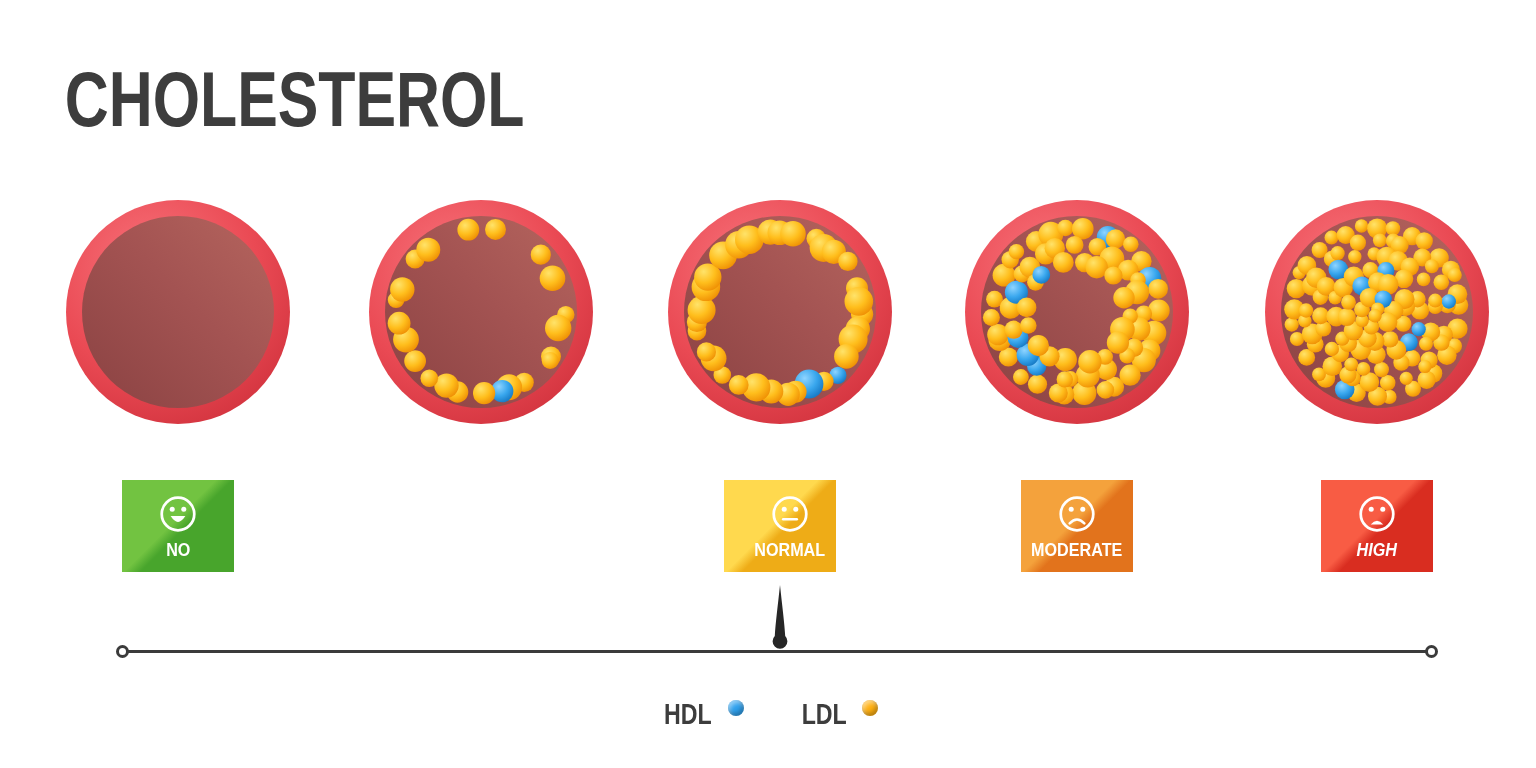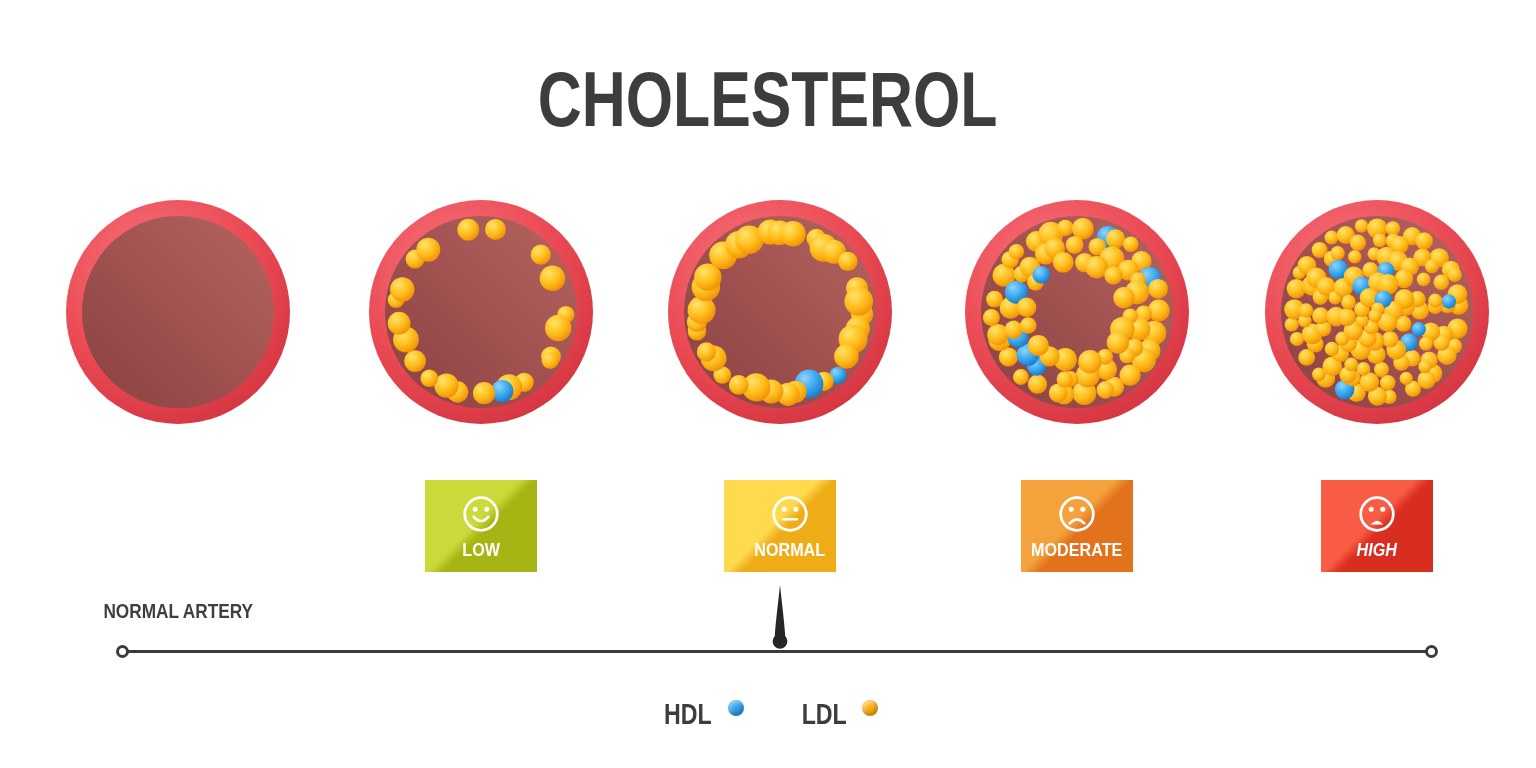--- a/index.html
+++ b/index.html
@@ -2,21 +2,21 @@
 <html><head>
 <meta charset="utf-8">
 <style>
   * { margin:0; padding:0; box-sizing:border-box; }
   html,body { background:#fff; }
   body { font-family:"Liberation Sans", sans-serif; color:#3d3d3d; }
   #canvas { position:relative; width:1536px; height:768px; background:#ffffff; overflow:hidden; }
 
   .cond { display:inline-block; transform:scaleX(0.78); transform-origin:center; white-space:nowrap; }
 
-  .title { position:absolute; top:60px; left:0; width:100%; text-align:center;
+  .title { position:absolute; top:60px; left:0; width:100%; text-align:left;
            font-size:78px; font-weight:bold; color:#3d3d3d; line-height:1; }
 
   .stage { position:absolute; top:192px; width:240px; height:390px; }
   .artery { position:absolute; top:0; left:0; width:240px; height:240px; }
 
   .badge { position:absolute; top:288px; left:50%; transform:translateX(-50%);
            width:112px; height:92px; display:flex; flex-direction:column;
            align-items:center; justify-content:center; gap:1px; }
   .badge-label { font-size:19px; font-weight:bold; color:#ffffff; line-height:1; }
   .badge-label .cond { transform:scaleX(0.85); }
@@ -75,20 +75,31 @@
   <div class="title">
     <span class="cond">CHOLESTEROL</span>
   </div>
 
   <div id="stages-root">
       <div class="stage" style="left: 58px;">
     <div class="artery"><svg viewBox="-120 -120 240 240" width="240" height="240">
             <circle r="112" fill="url(#gradRing)"></circle>
             <circle r="96" fill="url(#gradInner)"></circle>
           </svg></div>
+    <div class="badge" style="background: linear-gradient(135deg, rgb(114, 195, 65) 0%, rgb(114, 195, 65) 46%, rgb(72, 165, 44) 54%, rgb(72, 165, 44) 100%);">
+      <div class="face-wrap"><svg viewBox="-20 -20 40 40" width="42" height="42">
+              <circle r="15.5" fill="none" stroke="#fff" stroke-width="2.6"></circle>
+              <circle cx="-5.5" cy="-4.5" r="2.4" fill="#fff"></circle>
+              <circle cx="5.5" cy="-4.5" r="2.4" fill="#fff"></circle>
+              <path d="M-7,2 Q0,13 7,2 Z" fill="#fff"></path>
+            </svg></div>
+      <div class="badge-label">
+        <span class="cond">NO</span>
+      </div>
+    </div>
   </div>
       <div class="stage" style="left: 361px;">
     <div class="artery"><svg viewBox="-120 -120 240 240" width="240" height="240">
             <circle r="112" fill="url(#gradRing)"></circle>
             <circle r="96" fill="url(#gradInner)"></circle>
             <circle cx="84.8" cy="2.7" r="8.7" fill="url(#gradYellow)"></circle>
             <circle cx="77.2" cy="16.0" r="13.2" fill="url(#gradYellow)"></circle>
             <circle cx="70.0" cy="44.6" r="10.0" fill="url(#gradYellow)"></circle>
             <circle cx="69.2" cy="48.5" r="8.5" fill="url(#gradYellow)"></circle>
             <circle cx="43.2" cy="70.4" r="9.6" fill="url(#gradYellow)"></circle>
@@ -103,31 +114,20 @@
             <circle cx="-81.9" cy="11.2" r="11.4" fill="url(#gradYellow)"></circle>
             <circle cx="-84.9" cy="-12.2" r="8.3" fill="url(#gradYellow)"></circle>
             <circle cx="-78.7" cy="-22.5" r="12.2" fill="url(#gradYellow)"></circle>
             <circle cx="-65.9" cy="-52.9" r="9.5" fill="url(#gradYellow)"></circle>
             <circle cx="-52.7" cy="-62.3" r="12.0" fill="url(#gradYellow)"></circle>
             <circle cx="-12.7" cy="-82.3" r="10.9" fill="url(#gradYellow)"></circle>
             <circle cx="14.5" cy="-82.6" r="10.5" fill="url(#gradYellow)"></circle>
             <circle cx="59.8" cy="-57.3" r="10.1" fill="url(#gradYellow)"></circle>
             <circle cx="71.5" cy="-33.7" r="12.8" fill="url(#gradYellow)"></circle>
           </svg></div>
-    <div class="badge" style="background: linear-gradient(135deg, rgb(204, 217, 59) 0%, rgb(204, 217, 59) 46%, rgb(166, 180, 20) 54%, rgb(166, 180, 20) 100%);">
-      <div class="face-wrap"><svg viewBox="-20 -20 40 40" width="42" height="42">
-              <circle r="15.5" fill="none" stroke="#fff" stroke-width="2.6"></circle>
-              <circle cx="-5.5" cy="-4.5" r="2.4" fill="#fff"></circle>
-              <circle cx="5.5" cy="-4.5" r="2.4" fill="#fff"></circle>
-              <path d="M-7,2.5 Q0,11 7,2.5" fill="none" stroke="#fff" stroke-width="2.4" stroke-linecap="round"></path>
-            </svg></div>
-      <div class="badge-label">
-        <span class="cond">LOW</span>
-      </div>
-    </div>
   </div>
       <div class="stage" style="left: 660px;">
     <div class="artery"><svg viewBox="-120 -120 240 240" width="240" height="240">
             <circle r="112" fill="url(#gradRing)"></circle>
             <circle r="96" fill="url(#gradInner)"></circle>
             <circle cx="82.1" cy="2.3" r="11.1" fill="url(#gradYellow)"></circle>
             <circle cx="77.8" cy="16.8" r="12.2" fill="url(#gradYellow)"></circle>
             <circle cx="73.1" cy="27.0" r="14.5" fill="url(#gradYellow)"></circle>
             <circle cx="66.4" cy="44.4" r="12.3" fill="url(#gradYellow)"></circle>
             <circle cx="57.9" cy="63.3" r="8.6" fill="url(#gradBlue)"></circle>
@@ -390,23 +390,20 @@
               <circle cx="5.5" cy="-4.5" r="2.4" fill="#fff"></circle>
               <path d="M-6,10 Q0,3 6,10 Z" fill="#fff"></path>
             </svg></div>
       <div class="badge-label">
         <span class="cond">HIGH</span>
       </div>
     </div>
   </div>
     </div>
 
-  <div class="caption" style="left:18px;">
-    <span class="cond">NORMAL ARTERY</span>
-  </div>
 
   <div class="axis-line"></div>
   <div class="axis-end left"></div>
   <div class="axis-end right"></div>
 
   <svg class="needle" viewBox="-14 0 28 74">
     <path d="M0,1 C2.2,22 4.6,40 5.2,52 A7.4,7.4 0 1,1 -5.2,52 C-4.6,40 -2.2,22 0,1 Z" fill="#262626"></path>
   </svg>
 
   <div class="legend">

